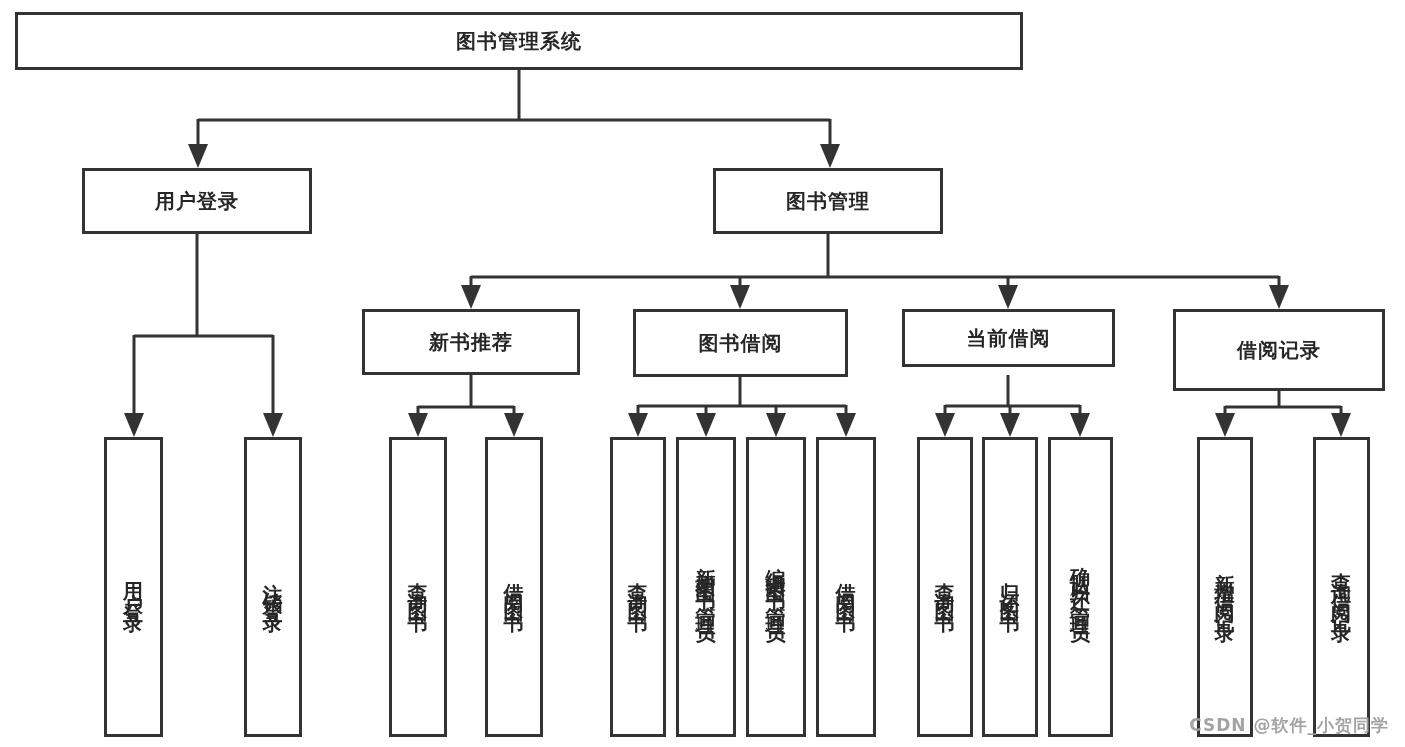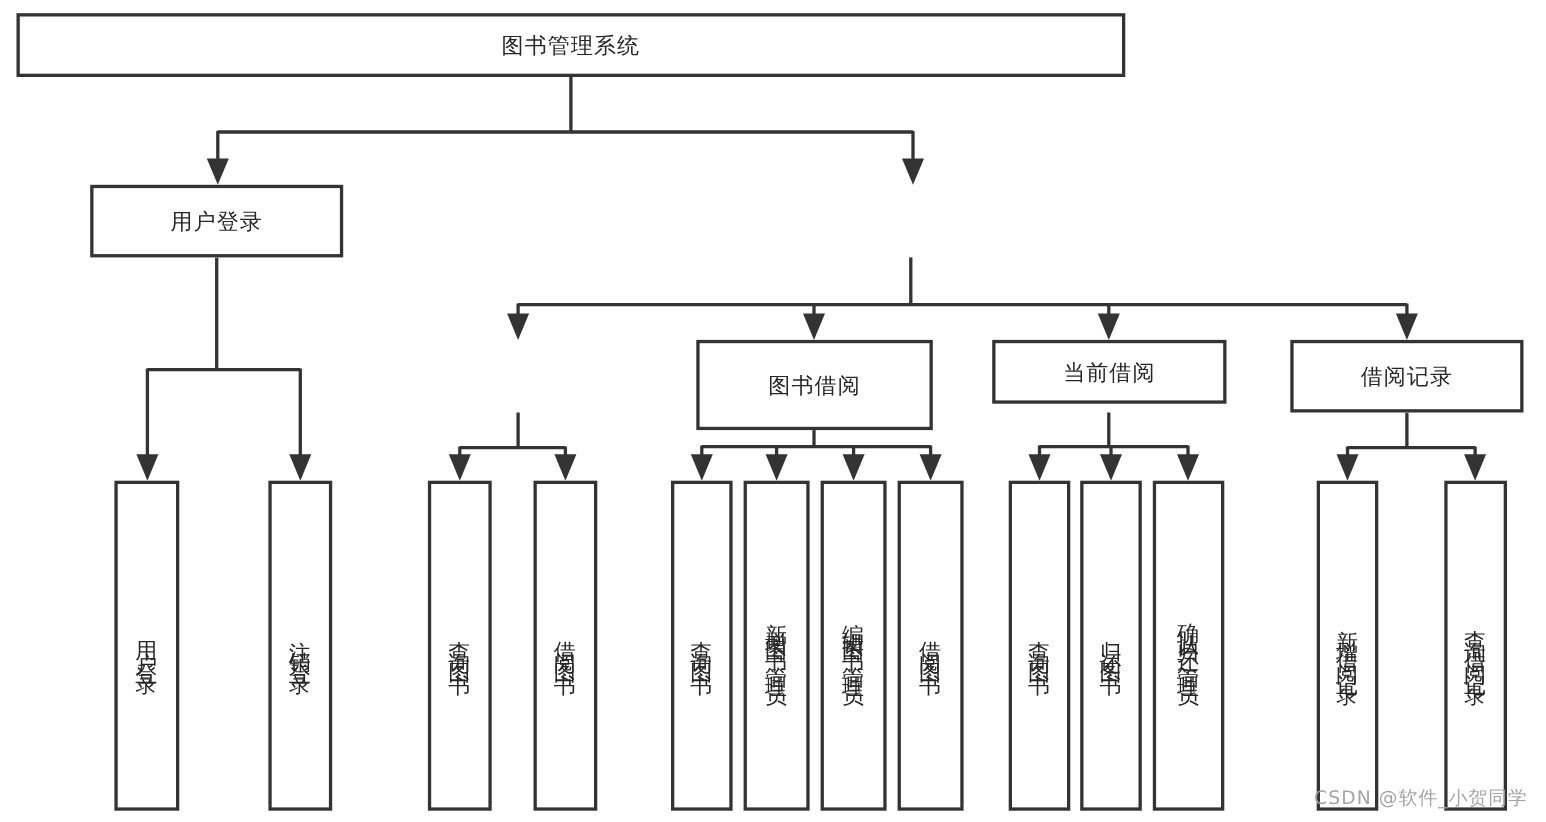--- a/index.html
+++ b/index.html
@@ -1,18 +1,18 @@
 <!DOCTYPE html>
 <html><head>
 <meta charset="utf-8">
 <style>
   html,body{margin:0;padding:0;background:#fff;}
   #canvas{
     position:relative;width:1405px;height:747px;background:#fff;overflow:hidden;
-    font-family:"DejaVu Sans","Liberation Sans",sans-serif;color:#262626;
+    font-family:"DejaVu Sans","Liberation Sans",sans-serif;color:#262626;font-weight:bold;
   }
   #connectors{position:absolute;left:0;top:0;z-index:0;}
   .box{
     position:absolute;box-sizing:border-box;background:#fff;border:3px solid #333;
     display:flex;align-items:center;justify-content:center;z-index:1;
   }
   .hbox{font-size:20px;letter-spacing:1px;white-space:nowrap;}
   .leaf{top:437px;height:300px;}
   .leaf span{
     writing-mode:vertical-rl;text-orientation:mixed;
@@ -88,24 +88,26 @@
     <line x1="1225" y1="407" x2="1341" y2="407"></line>
     <line x1="1225" y1="406" x2="1225" y2="414"></line>
     <polygon points="1215,413 1235,413 1225,437" stroke="none"></polygon>
     <line x1="1341" y1="406" x2="1341" y2="414"></line>
     <polygon points="1331,413 1351,413 1341,437" stroke="none"></polygon>
   </svg>
 
   <div class="box hbox" style="left:15px;top:12px;width:1008px;height:58px">图书管理系统</div>
 
   <div class="box hbox" style="left:82px;top:168px;width:230px;height:66px">用户登录</div>
+  <div class="box hbox" style="left:713px;top:168px;width:230px;height:66px">图书管理</div>
 
-  <div class="box hbox" style="left:633px;top:309px;width:215px;height:82px">图书借阅</div>
+  <div class="box hbox" style="left:362px;top:309px;width:218px;height:66px">新书推荐</div>
+  <div class="box hbox" style="left:633px;top:309px;width:215px;height:68px">图书借阅</div>
   <div class="box hbox" style="left:902px;top:309px;width:213px;height:58px">当前借阅</div>
-  <div class="box hbox" style="left:1173px;top:309px;width:212px;height:66px">借阅记录</div>
+  <div class="box hbox" style="left:1173px;top:309px;width:212px;height:82px">借阅记录</div>
 
   <div class="box leaf" style="left:104px;width:59px">
     <span>用户登录</span>
     </div>
   <div class="box leaf" style="left:244px;width:58px">
     <span>注销登录</span>
     </div>
 
   <div class="box leaf" style="left:389px;width:58px">
     <span>查询图书</span>

